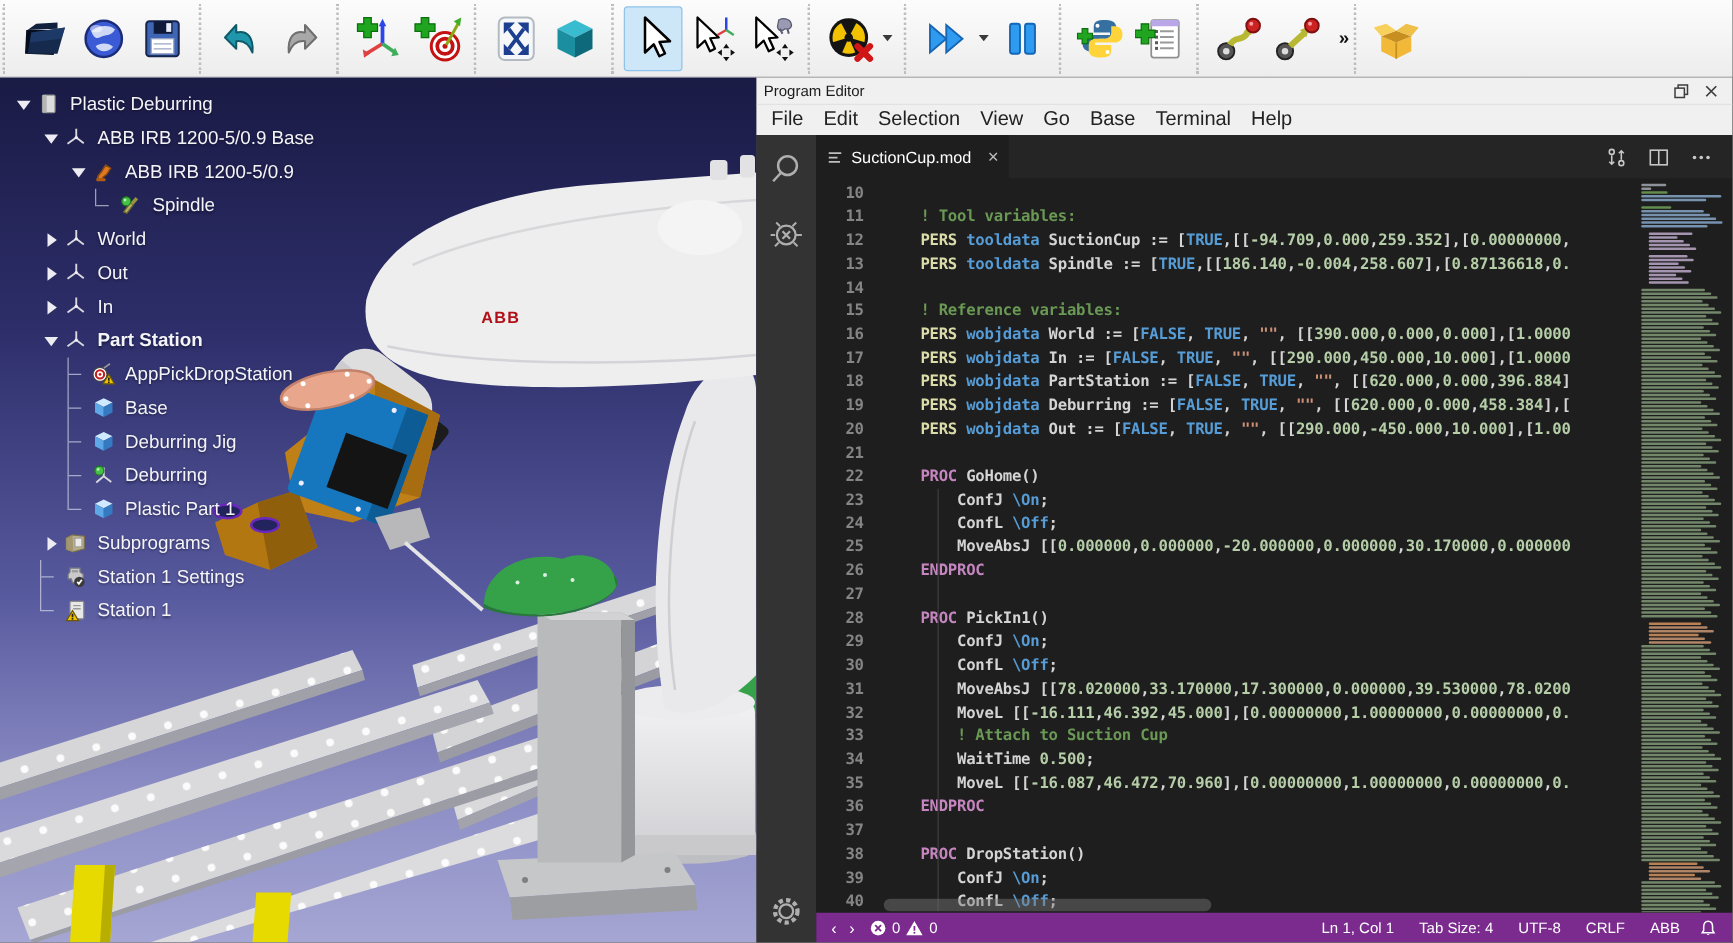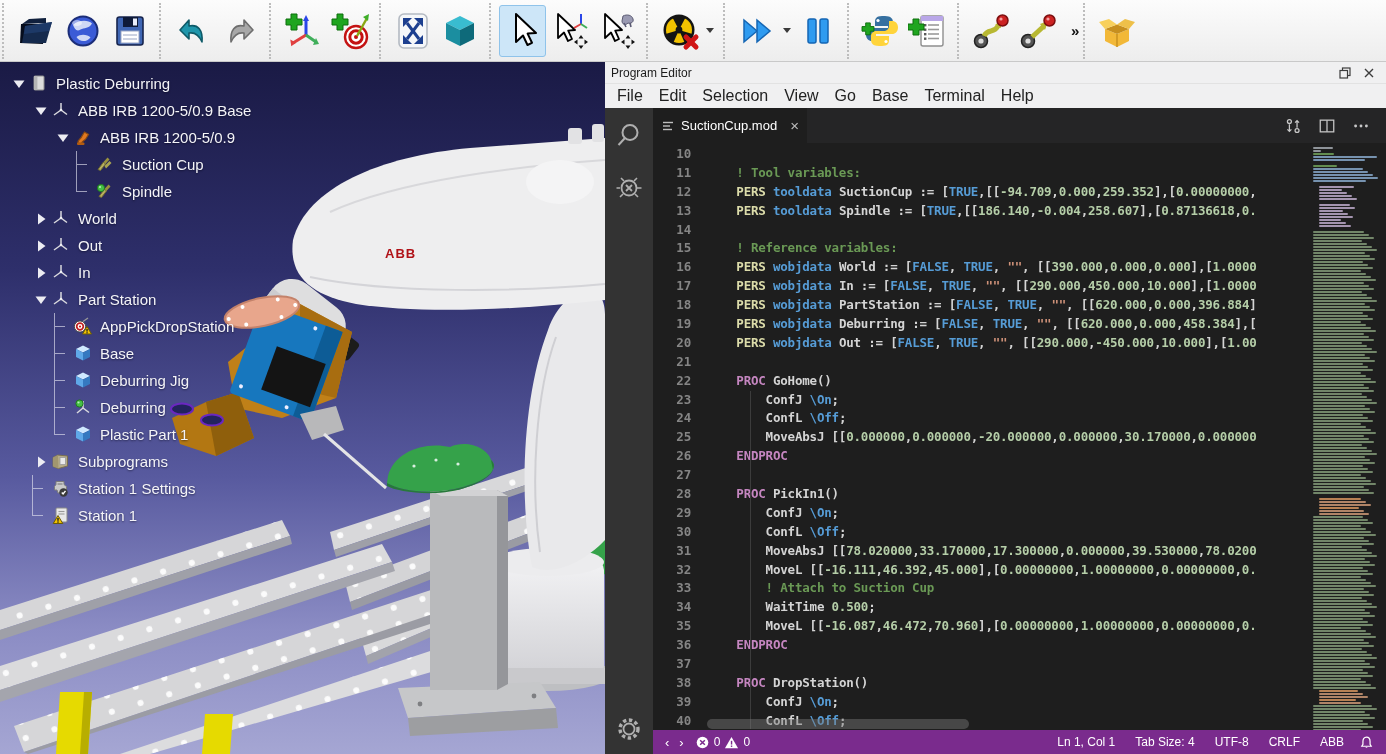--- a/index.html
+++ b/index.html
@@ -466,30 +466,20 @@
               <path d="M1.5 3.5 L12.5 3.5 L7 11 Z" fill="#ececf2"></path>
             </svg>
           </span>
           <span class="tree-icon"><svg viewBox="0 0 20 19">
               <path d="M5 15 C5 11 8 11 9 8 L11.5 4 L15.5 6.5 L13 10.5 C11 13.5 9.5 12 8.5 15.5 Z" fill="#e07820" stroke="#8a4a12" stroke-width="1.2"></path>
               <rect x="4" y="14.5" width="7.5" height="2.5" rx="1" fill="#b35c10"></rect>
             </svg></span>
           <span class="tree-label">ABB IRB 1200-5/0.9</span>
         </div>
         <div class="tree-row" style="padding-left: 70px;">
-          <span class="tree-conn "></span>
-          <span style="width:3px"></span>
-          <span class="tree-icon"><svg viewBox="0 0 20 19">
-              <path d="M3 14.5 L8.5 7 L10.5 9 L5.5 15.5 Z" fill="#b8b060" stroke="#6e6930"></path>
-              <path d="M8.5 7 L12.5 2.5 L14.5 4.5 L10.5 9 Z" fill="#99923e"></path>
-              <path d="M9.5 11 L14.5 6 L16.5 8 L11 13.5 Z" fill="#aaa450"></path>
-            </svg></span>
-          <span class="tree-label">Suction Cup</span>
-        </div>
-        <div class="tree-row" style="padding-left: 70px;">
           <span class="tree-conn end"></span>
           <span style="width:3px"></span>
           <span class="tree-icon"><svg viewBox="0 0 20 19">
               <path d="M4 14.5 L9.5 7 L11.5 9 L6.5 15.5 Z" fill="#b8b060" stroke="#6e6930"></path>
               <path d="M9.5 7 L13.5 2.5 L15.5 4.5 L11.5 9 Z" fill="#99923e"></path>
               <circle cx="6" cy="6" r="3.6" fill="#46c046" stroke="#1f7a1f"></circle>
               <circle cx="5" cy="5" r="1.1" fill="#b8f0b8"></circle>
             </svg></span>
           <span class="tree-label">Spindle</span>
         </div>
@@ -534,21 +524,21 @@
           <span class="tree-icon"><svg viewBox="0 0 20 19">
               <g stroke="#d9d9de" stroke-width="1.5" fill="none">
                 <line x1="10" y1="9" x2="10" y2="2"></line>
                 <line x1="10" y1="9" x2="3" y2="14"></line>
                 <line x1="10" y1="9" x2="16" y2="13.5"></line>
               </g>
               <circle cx="10" cy="9" r="1.3" fill="#efeff4"></circle>
             </svg></span>
           <span class="tree-label">In</span>
         </div>
-        <div class="tree-row" style="padding-left: 26px;">
+        <div class="tree-row" style="padding-left: 26px; font-weight: bold;">
           <span class="tree-exp">
             <svg width="14" height="14" viewBox="0 0 14 14">
               <path d="M1.5 3.5 L12.5 3.5 L7 11 Z" fill="#ececf2"></path>
             </svg>
           </span>
           <span class="tree-icon"><svg viewBox="0 0 20 19">
               <g stroke="#d9d9de" stroke-width="1.5" fill="none">
                 <line x1="10" y1="9" x2="10" y2="2"></line>
                 <line x1="10" y1="9" x2="3" y2="14"></line>
                 <line x1="10" y1="9" x2="16" y2="13.5"></line>

